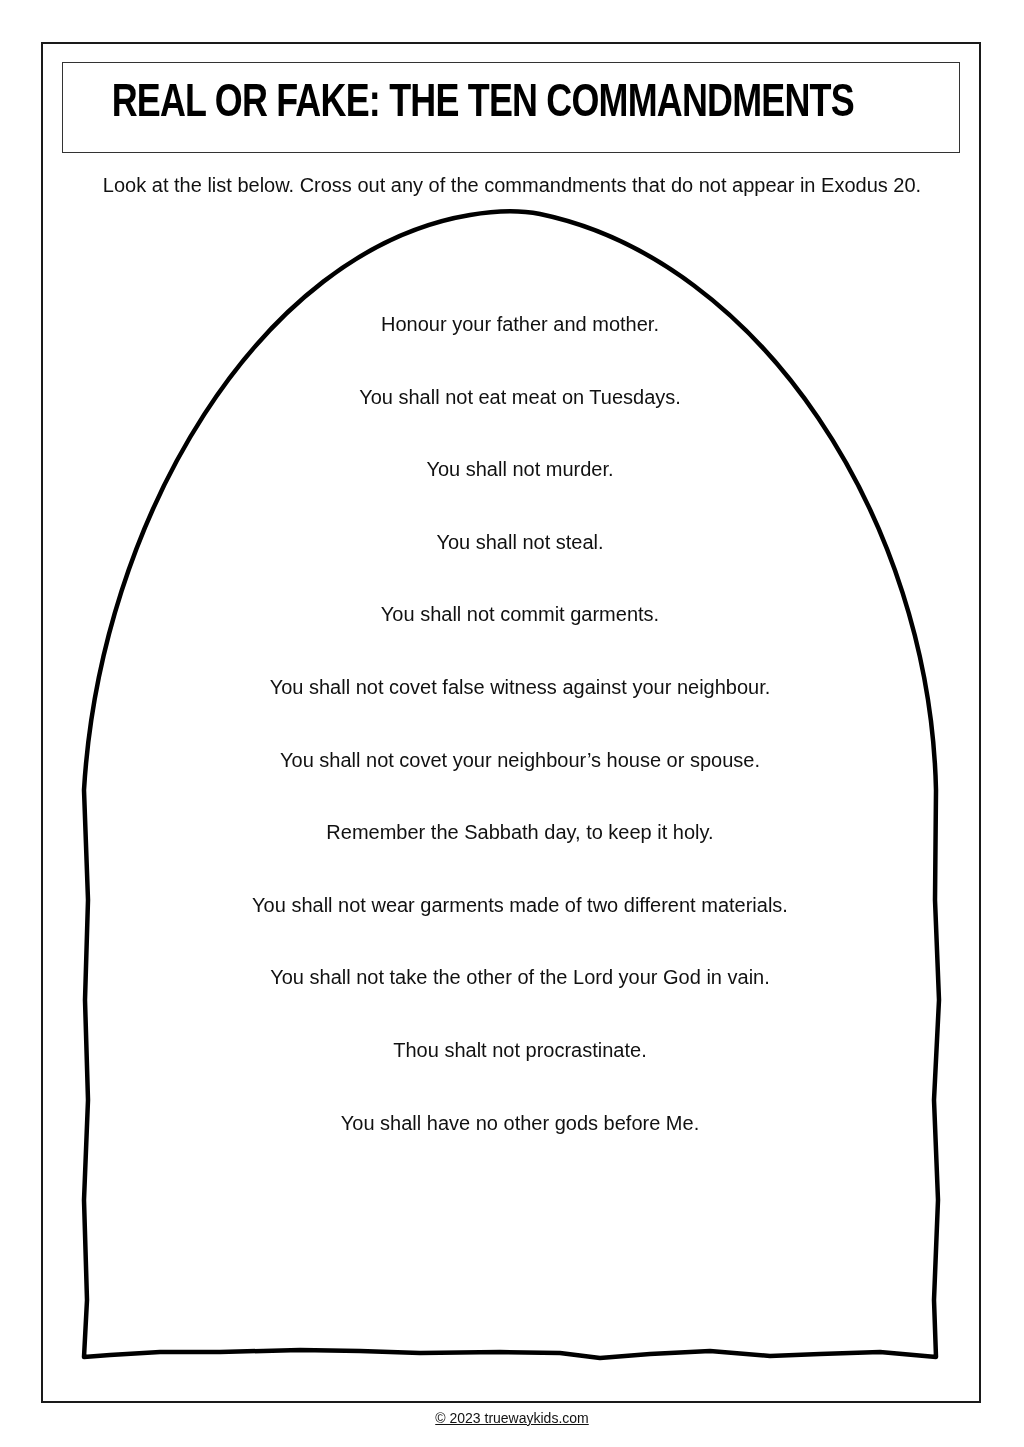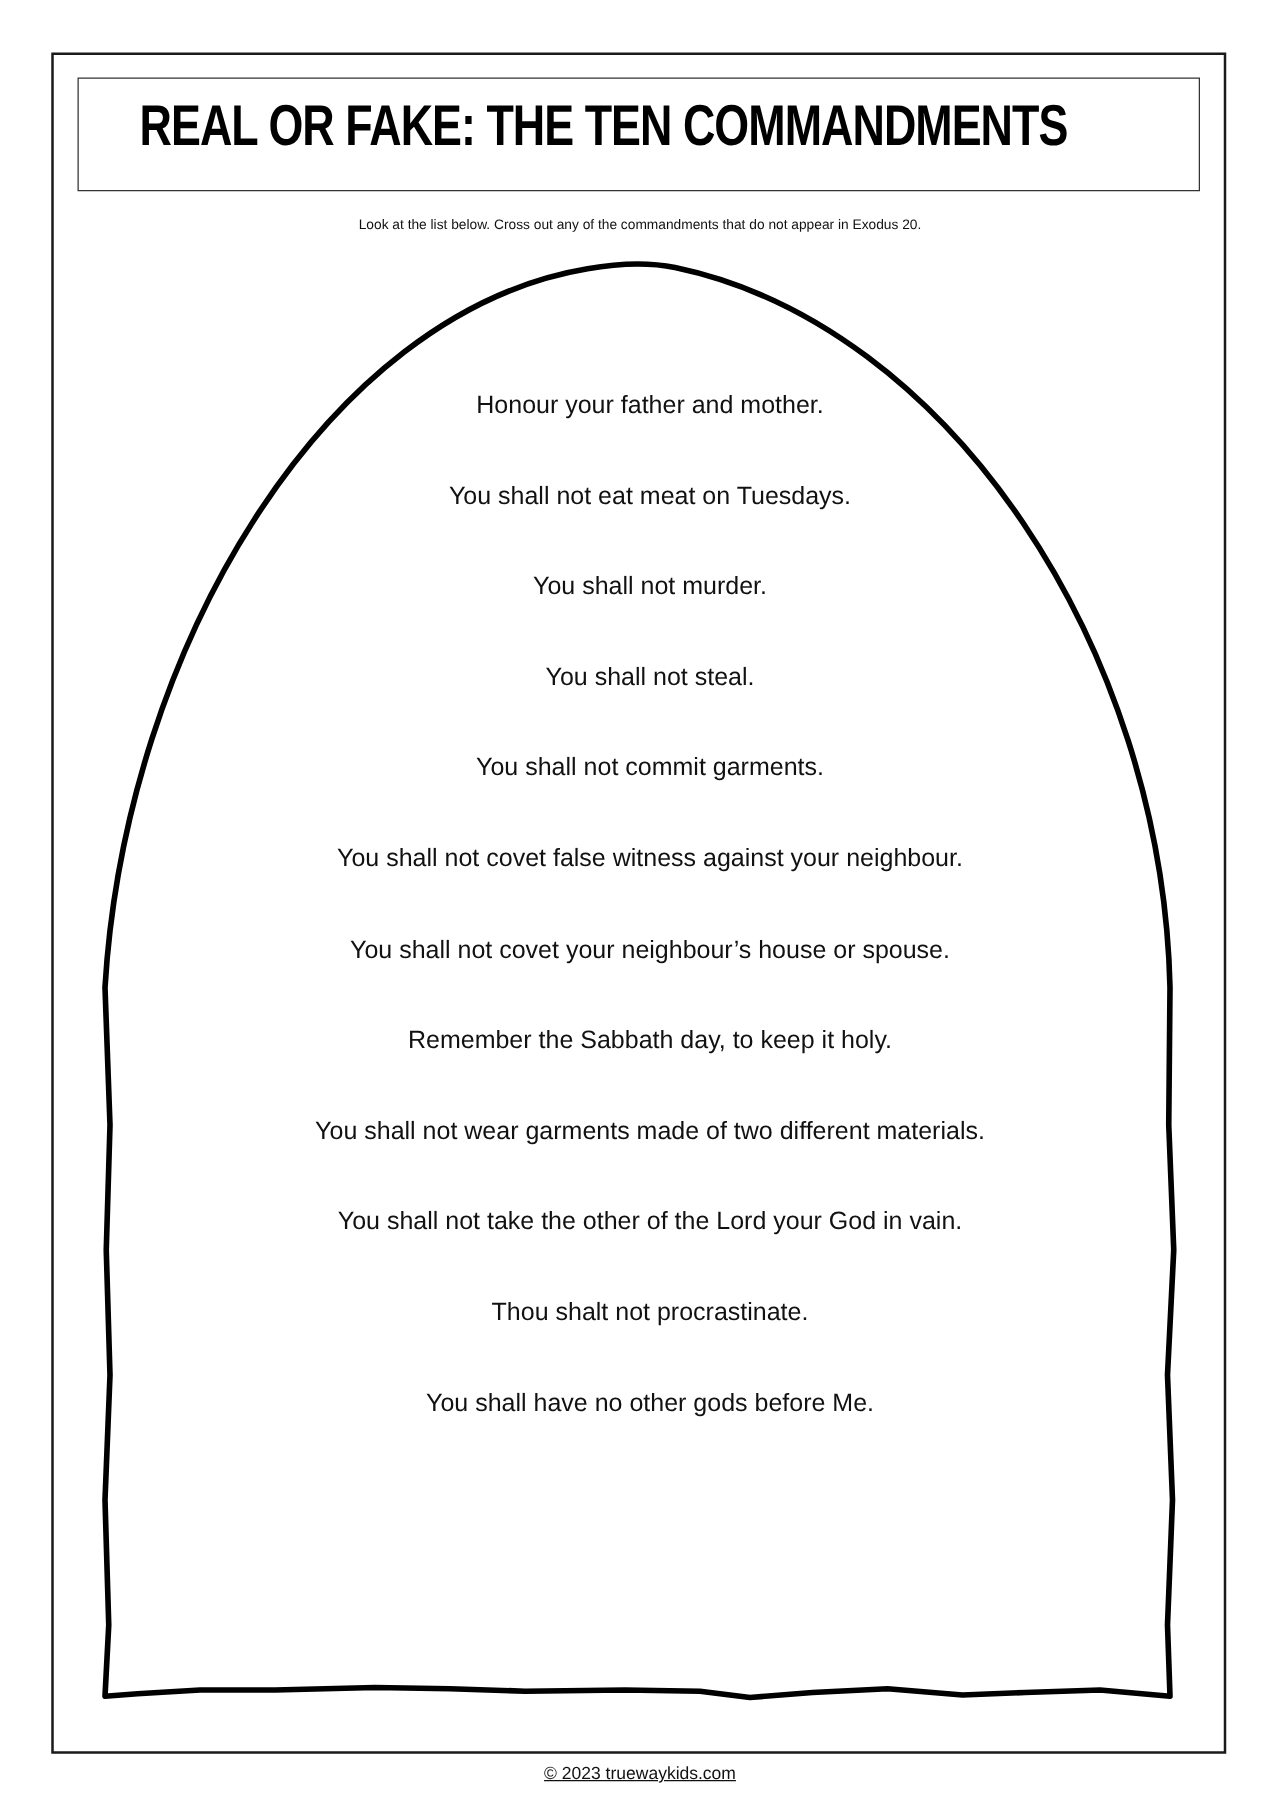--- a/index.html
+++ b/index.html
@@ -8,21 +8,21 @@
   .outer-frame { position: absolute; left: 41px; top: 42px; width: 940px; height: 1361px;
                  border: 2px solid #1a1a1a; box-sizing: border-box; }
   .title-box { position: absolute; left: 62px; top: 62px; width: 898px; height: 91px;
                border: 1.5px solid #333; box-sizing: border-box;
                display: flex; align-items: flex-start; justify-content: flex-end; }
   .title { margin-top: 10px; font-family: "Liberation Sans", "DejaVu Sans", sans-serif;
            font-weight: bold; font-size: 46px; letter-spacing: -1px;
            transform: scaleX(0.78); transform-origin: center; white-space: nowrap;
            color: #000; }
   .instructions { position: absolute; left: 0; width: 1024px; top: 174px; text-align: center;
-                  font-size: 11px; color: #111; }
+                  font-size: 20px; color: #111; }
   .tablet { position: absolute; left: 0; top: 0; width: 1024px; height: 1447px; pointer-events: none; }
   .commandments { position: absolute; left: 0; top: 300px; width: 1024px; margin: 8px; padding: 0;
                   list-style: none; }
   .commandments li { height: 72.6px; text-align: center; font-size: 20px; line-height: 32px;
                      color: #111; }
   .footer { position: absolute; left: 0; width: 1024px; top: 1410px; text-align: center;
             font-size: 14px; color: #111; text-decoration: underline; }
 </style>
 </head>
 <body>

